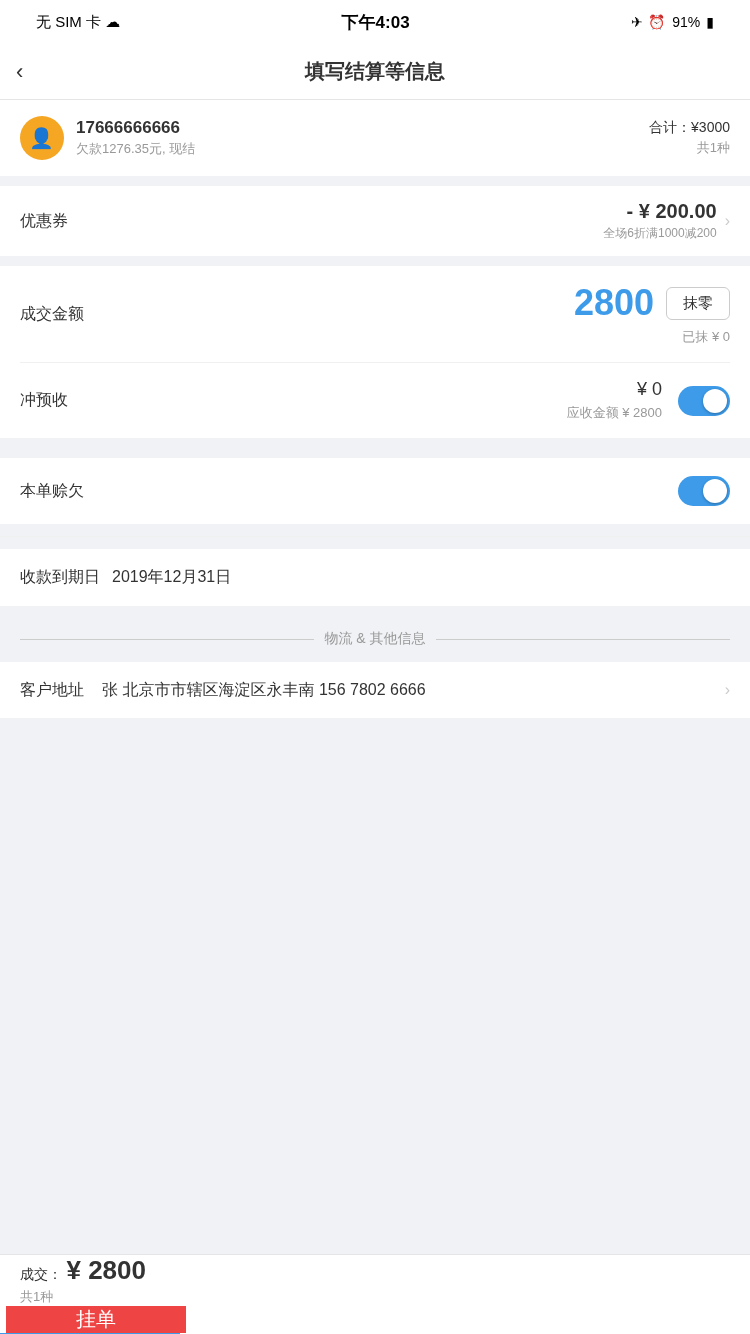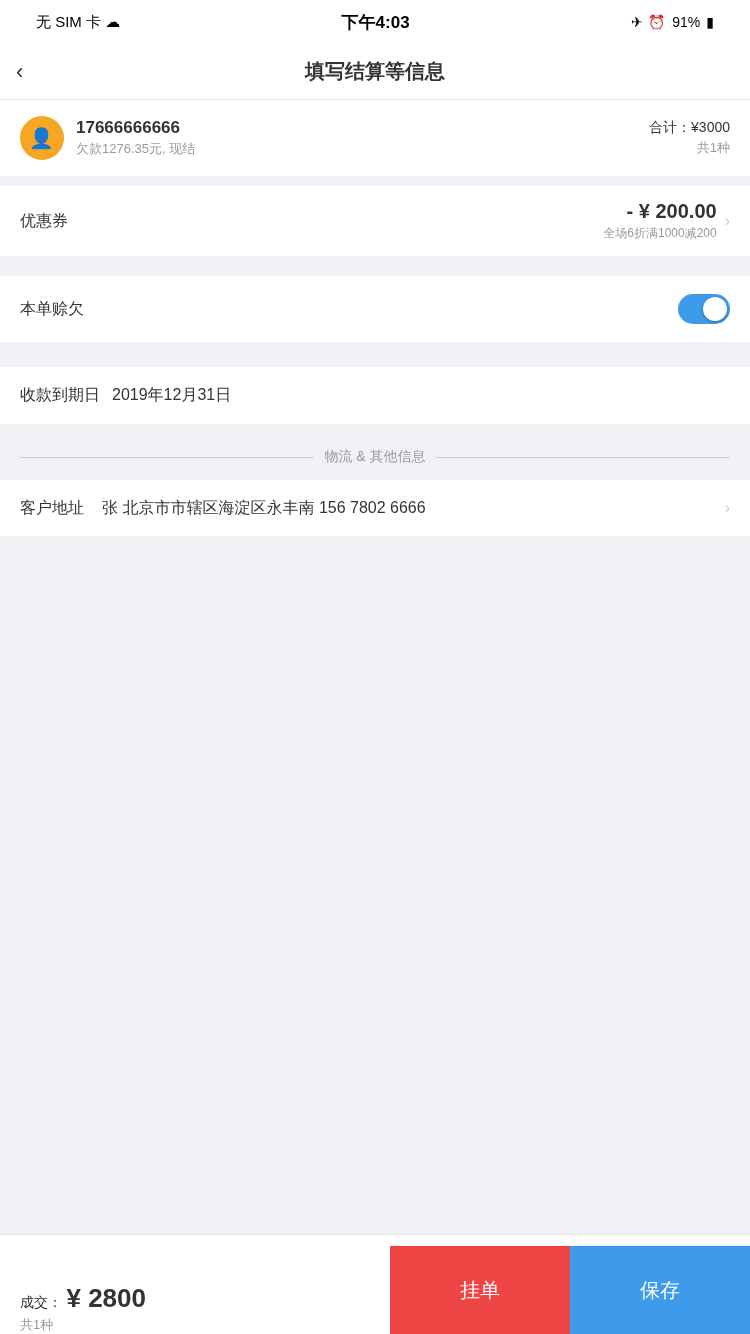--- a/index.html
+++ b/index.html
@@ -311,25 +311,26 @@
       height: 200px;
       background: #f0f2f5;
     }
 
     
     .bottom-bar {
       position: fixed;
       bottom: 0;
       left: 0;
       width: 750px;
-      height: 100px;
-      background: #fff;
-      display: flex;
-      align-items: flex-end;
+      height: 80px;
+      background: #fff;
+      display: flex;
+      align-items: flex-start;
       border-top: 1px solid #e5e5e5;
+      flex-direction: column;
     }
     .bottom-summary {
       flex: 1;
       padding: 0 20px;
     }
     .bottom-summary .label {
       font-size: 14px;
       color: #333;
     }
     .bottom-summary .amount {
@@ -409,20 +410,47 @@
       <div style="text-align:right;">
         <div class="coupon-amount">- ¥ 200.00</div>
         <div class="coupon-desc">全场6折满1000减200</div>
       </div>
       <span class="chevron-icon">›</span>
     </div>
   </div>
 
   <div class="gray-sep"></div>
 
+  <div class="amount-section">
+
+    <div class="amount-row">
+      <div class="row-label">成交金额</div>
+      <div style="display:flex;flex-direction:column;align-items:flex-end;">
+        <div class="amount-right">
+          <span class="amount-value">2800</span>
+          <button class="round-btn">抹零</button>
+        </div>
+        <div class="amount-sub">已抹  ¥ 0</div>
+      </div>
+    </div>
+
+    <div class="amount-row">
+      <div class="row-label">冲预收</div>
+      <div style="display:flex;align-items:center;gap:16px;">
+        <div class="precollect-right">
+          <span class="precollect-amount">¥ 0</span>
+          <span class="precollect-sub">应收金额 ¥ 2800</span>
+        </div>
+        <div class="toggle-wrapper">
+          <div class="toggle-track on"></div>
+          <div class="toggle-thumb"></div>
+        </div>
+      </div>
+    </div>
+  </div>
 
   <div class="gray-sep"></div>
 
   <div class="debt-row">
     <div class="debt-label">本单赊欠</div>
     <div class="toggle-wrapper">
       <div class="toggle-track on"></div>
       <div class="toggle-thumb"></div>
     </div>
   </div>

